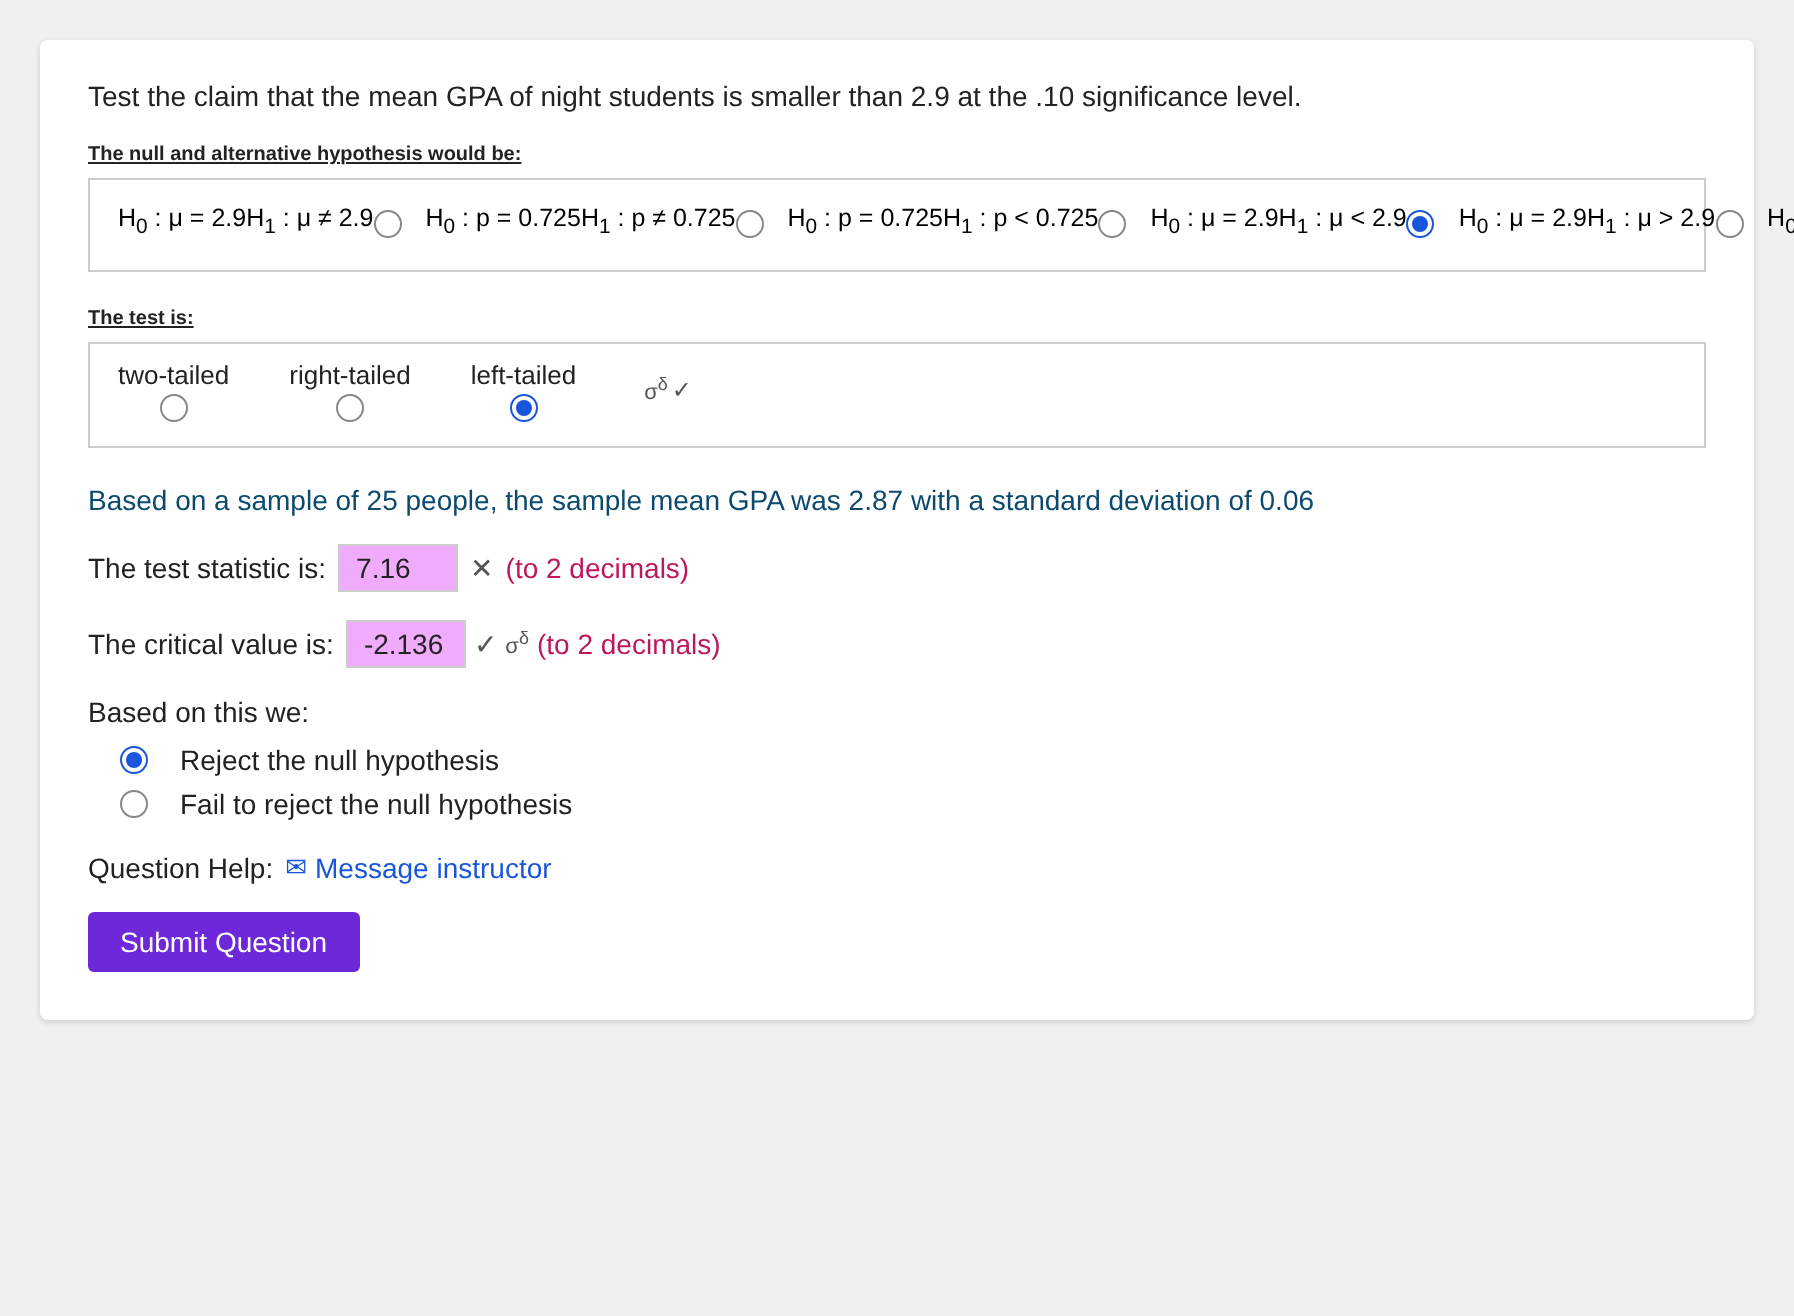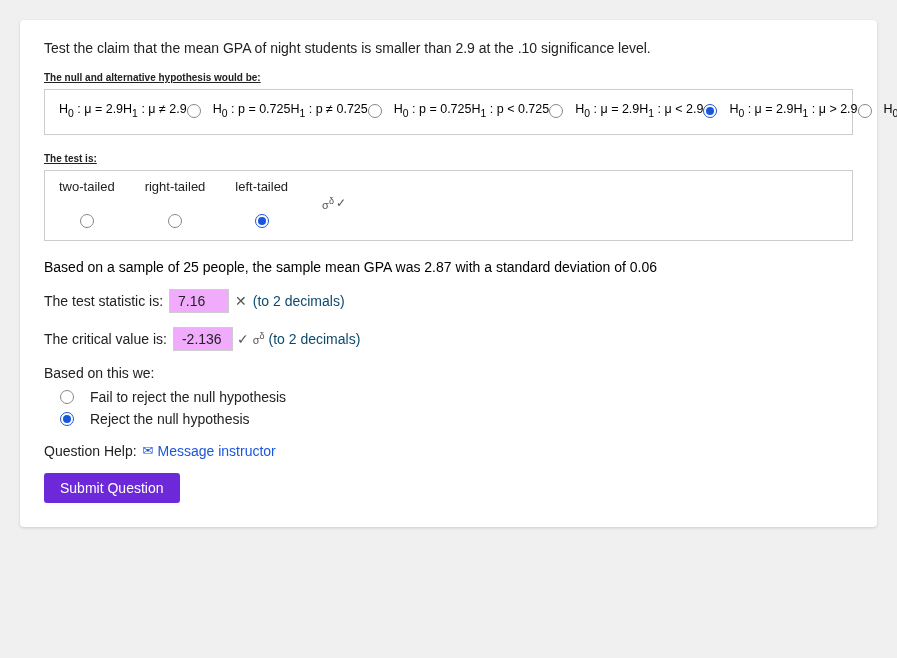--- a/index.html
+++ b/index.html
@@ -83,27 +83,27 @@
     }
     .test-option {
       display: flex;
       flex-direction: column;
       align-items: center;
       margin-right: 30px;
     }
     .test-option-label {
       font-size: 13px;
       color: #222;
-      margin-bottom: 20px;
+      margin-bottom: 2px;
     }
     
     .sample-text {
       font-size: 14px;
       margin-bottom: 14px;
-      color: #000000;
+      color: #0c4a6e;
     }
     
     .input-row {
       display: flex;
       align-items: center;
       margin-bottom: 14px;
       font-size: 14px;
       color: #222;
     }
     .input-label {
@@ -116,21 +116,21 @@
       font-size: 14px;
       background: #f0abfc;
       min-width: 60px;
     }
     .x-mark {
       margin: 0 6px;
       font-size: 14px;
       color: #555;
     }
     .decimals-label {
-      color: #0c4a6e;
+      color: #be185d;
       font-size: 14px;
     }
     .check-mark {
       color: #555;
       margin: 0 4px;
       font-size: 14px;
     }
     
     .conclusion-section {
       margin-bottom: 16px;
@@ -306,27 +306,27 @@
     <span class="value-box">-2.136</span>
     <span class="check-mark">✓</span>
     <span style="font-size:11px;color:#555;margin-right:4px;">σ<sup style="font-size:9px;">δ</sup></span>
     <span class="decimals-label">(to 2 decimals)</span>
   </div>
 
   <div class="conclusion-section">
     <div class="conclusion-label">Based on this we:</div>
 
     <div class="conclusion-option">
+      <div class="custom-radio selected"></div>
+      <span style="margin-left:8px;">Reject the null hypothesis</span>
+    </div>
+
+    <div class="conclusion-option">
       <div class="custom-radio"></div>
       <span style="margin-left:8px;">Fail to reject the null hypothesis</span>
-    </div>
-
-    <div class="conclusion-option">
-      <div class="custom-radio selected"></div>
-      <span style="margin-left:8px;">Reject the null hypothesis</span>
     </div>
   </div>
 
   <div class="question-help">
     <span>Question Help:</span>
     <a class="message-link" href="#">
       <span style="font-size:13px;">✉</span>
       <span>Message instructor</span>
     </a>
   </div>

